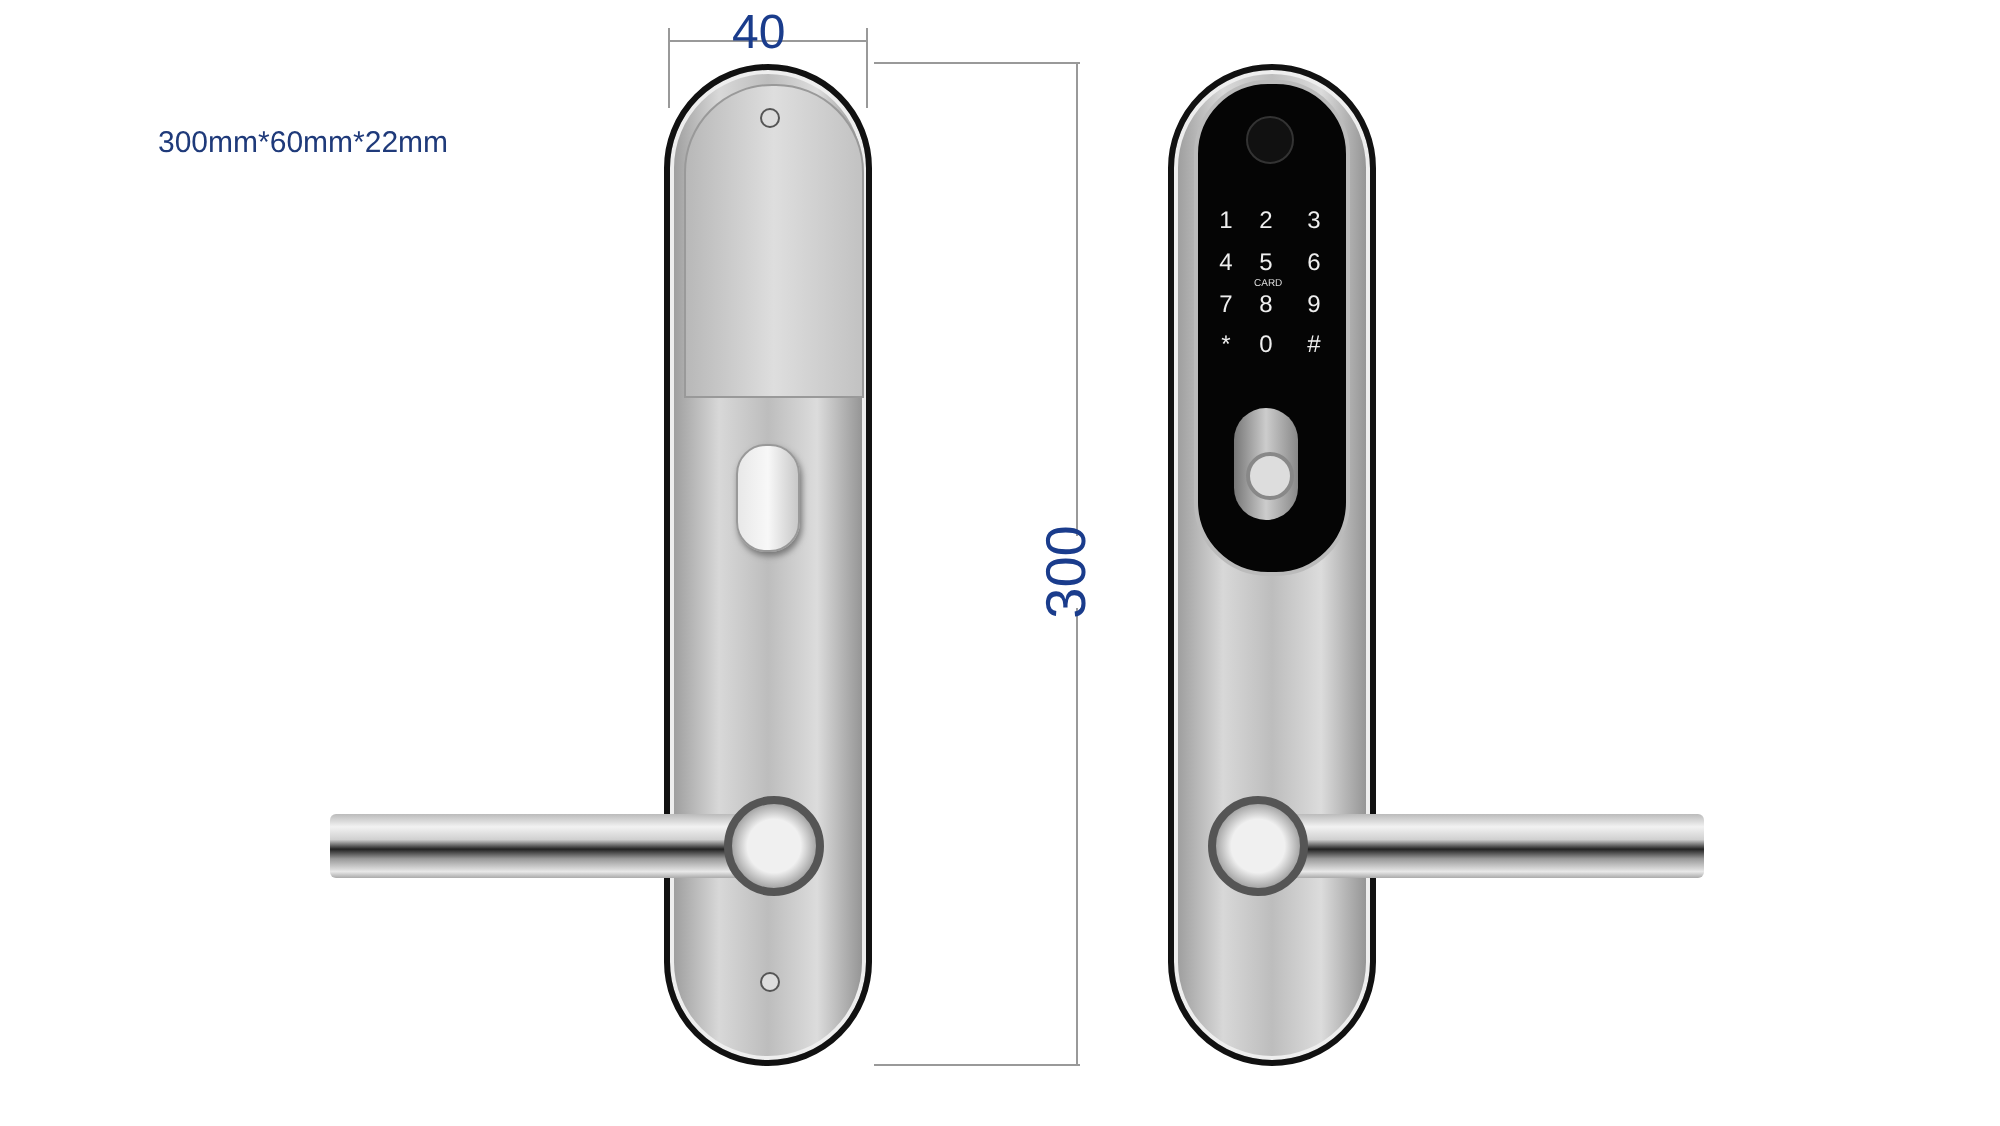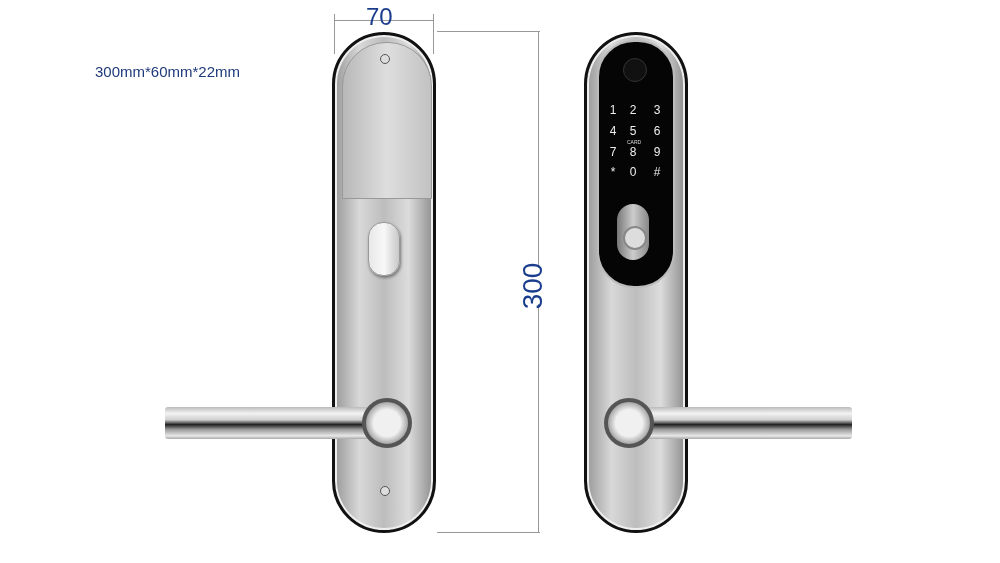--- a/index.html
+++ b/index.html
@@ -1,18 +1,18 @@
 <!DOCTYPE html>
 <html><head>
 <meta charset="utf-8">
 <style>
   html,body{margin:0;padding:0;background:#fff;}
   body{width:1000px;height:563px;position:relative;overflow:hidden;font-family:"Liberation Sans",sans-serif;}
   .abs{position:absolute;}
-  .spec{left:79px;top:63px;font-size:15px;color:#1f3a7a;margin-left:16px;}
+  .spec{left:79px;top:63px;font-size:15px;color:#1f3a7a;}
   .dim-label{color:#1a3c8c;font-size:24px;font-weight:normal;}
   .dim60{left:366px;top:3px;}
   .dim300{left:510px;top:270px;transform:rotate(-90deg);transform-origin:center;font-size:28px;}
   .line{background:#999;}
   .plate{border-radius:52px/52px;background:linear-gradient(90deg,#9a9a9a 0%,#d8d8d8 25%,#bdbdbd 50%,#dcdcdc 75%,#8f8f8f 100%);border:3px solid #111;box-shadow:inset 0 0 0 2px #eee;}
   .plate-left{left:332px;top:32px;width:98px;height:495px;}
   .plate-right{left:584px;top:32px;width:98px;height:495px;}
   .inner-panel{left:342px;top:42px;width:88px;height:155px;border:1px solid #999;border-radius:44px 44px 0 0;background:linear-gradient(90deg,#b8b8b8,#dedede,#c2c2c2);}
   .screw{width:8px;height:8px;border-radius:50%;border:1px solid #555;background:#ddd;}
   .thumb{left:368px;top:222px;width:30px;height:52px;border-radius:15px;background:linear-gradient(90deg,#e8e8e8,#f8f8f8,#c8c8c8);border:1px solid #999;box-shadow:1px 2px 3px #777;}
@@ -26,21 +26,21 @@
   .rose{width:42px;height:42px;border-radius:50%;border:4px solid #555;background:radial-gradient(circle,#f0f0f0 45%,#999 75%,#444 100%);}
 </style>
 </head>
 <body>
 
 <div class="abs spec">300mm*60mm*22mm</div>
 
 <div class="abs line" style="left:334px;top:20px;width:100px;height:1px;"></div>
 <div class="abs line" style="left:334px;top:14px;width:1px;height:40px;"></div>
 <div class="abs line" style="left:433px;top:14px;width:1px;height:40px;"></div>
-<div class="abs dim-label dim60">70</div>
+<div class="abs dim-label dim60">40</div>
 
 <div class="abs line" style="left:437px;top:31px;width:103px;height:1px;"></div>
 <div class="abs line" style="left:437px;top:532px;width:103px;height:1px;"></div>
 <div class="abs line" style="left:538px;top:31px;width:1px;height:502px;"></div>
 <div class="abs" style="left:522px;top:268px;width:34px;height:36px;background:#fff;"></div>
 <div class="abs dim-label dim300">300</div>
 
 <div class="abs plate plate-left"></div>
 <div class="abs inner-panel"></div>
 <div class="abs screw" style="left:380px;top:54px;"></div>

